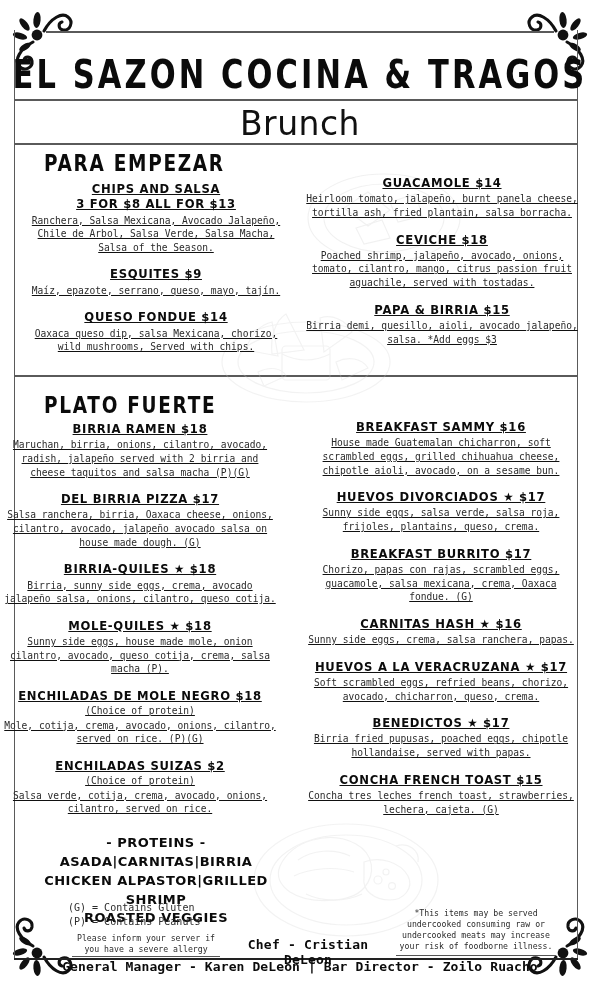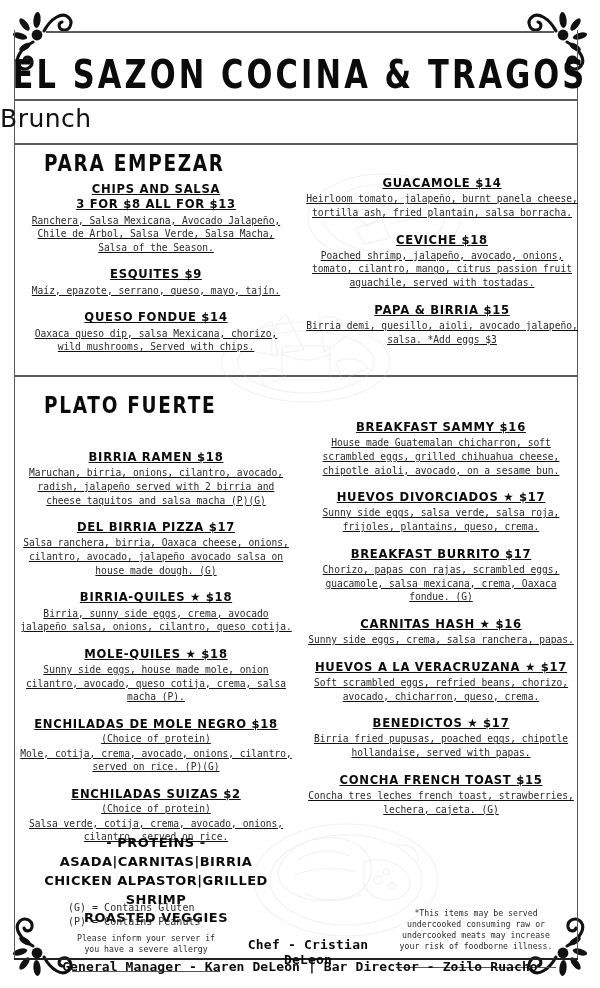--- a/index.html
+++ b/index.html
@@ -103,24 +103,24 @@
     letter-spacing: 3.1px;
     color: #0b0b0b;
     transform: scaleY(1.28);
     transform-origin: center top;
   }
   .meal-title {
     position: absolute;
     left: 0;
     top: 104px;
     width: 600px;
-    text-align: left;
+    text-align: center;
     font-family: "DejaVu Sans", "Liberation Sans", sans-serif;
     font-weight: 400;
-    font-size: 25px;
+    font-size: 33px;
     letter-spacing: 0.5px;
     color: #111111;
   }
   .section-title {
     position: absolute;
     font-family: "DejaVu Sans", "Liberation Sans", sans-serif;
     font-weight: 700;
     font-size: 18.5px;
     letter-spacing: 1.7px;
     color: #0b0b0b;
@@ -130,21 +130,21 @@
   .st-empezar { left: 44px; top: 150px; }
   .st-fuerte  { left: 44px; top: 392px; }
 
   
   .col {
     position: absolute;
     box-sizing: border-box;
   }
   .col-l1 { left: 22px;  top: 182px; width: 268px; }
   .col-r1 { left: 306px; top: 176px; width: 272px; }
-  .col-l2 { left: 20px;  top: 422px; width: 272px; margin-top: 28px; }
+  .col-l2 { left: 4px;  top: 422px; width: 272px; }
   .col-r2 { left: 304px; top: 420px; width: 274px; }
 
   .item { margin-bottom: 13px; text-align: center; text-decoration: underline; }
   .item:last-child { margin-bottom: 0; }
 
   .item-name {
     font-family: "DejaVu Sans", "Liberation Sans", sans-serif;
     font-weight: 700;
     font-size: 11.6px;
     letter-spacing: 0.7px;
@@ -201,33 +201,33 @@
   .allergy {
     position: absolute;
     left: 72px;
     top: 933px;
     width: 148px;
     text-align: center;
     font-size: 8.2px;
     line-height: 1.35;
     color: #2b2b2b;
     border-bottom: 1.2px solid #555;
-    padding-bottom: 16px;
+    padding-bottom: 1px;
   }
   .undercooked {
     position: absolute;
     left: 396px;
     top: 908px;
     width: 160px;
     text-align: center;
     font-size: 8.2px;
     line-height: 1.36;
     color: #2b2b2b;
     border-bottom: 1.2px solid #555;
-    padding-bottom: 14px;
+    padding-bottom: 2px;
   }
   .chef {
     position: absolute;
     left: 228px;
     top: 937px;
     width: 160px;
     text-align: center;
     font-family: "DejaVu Sans Mono", "Liberation Mono", monospace;
     font-weight: 700;
     font-size: 13px;

